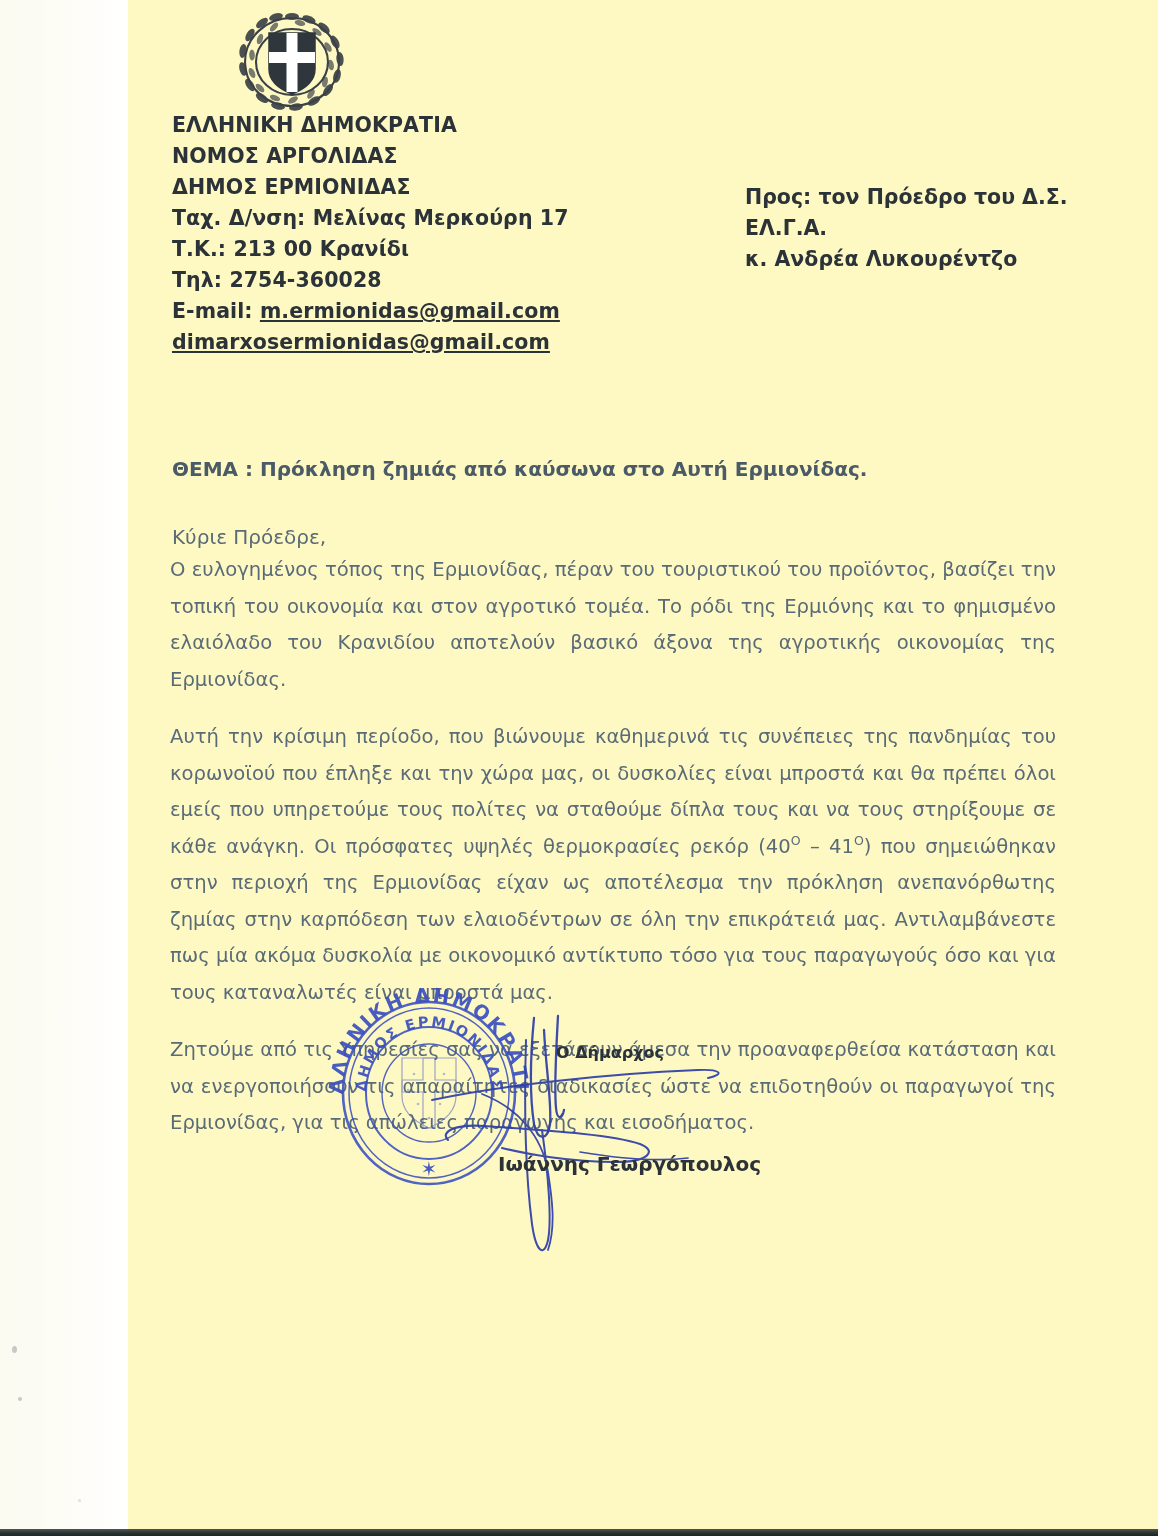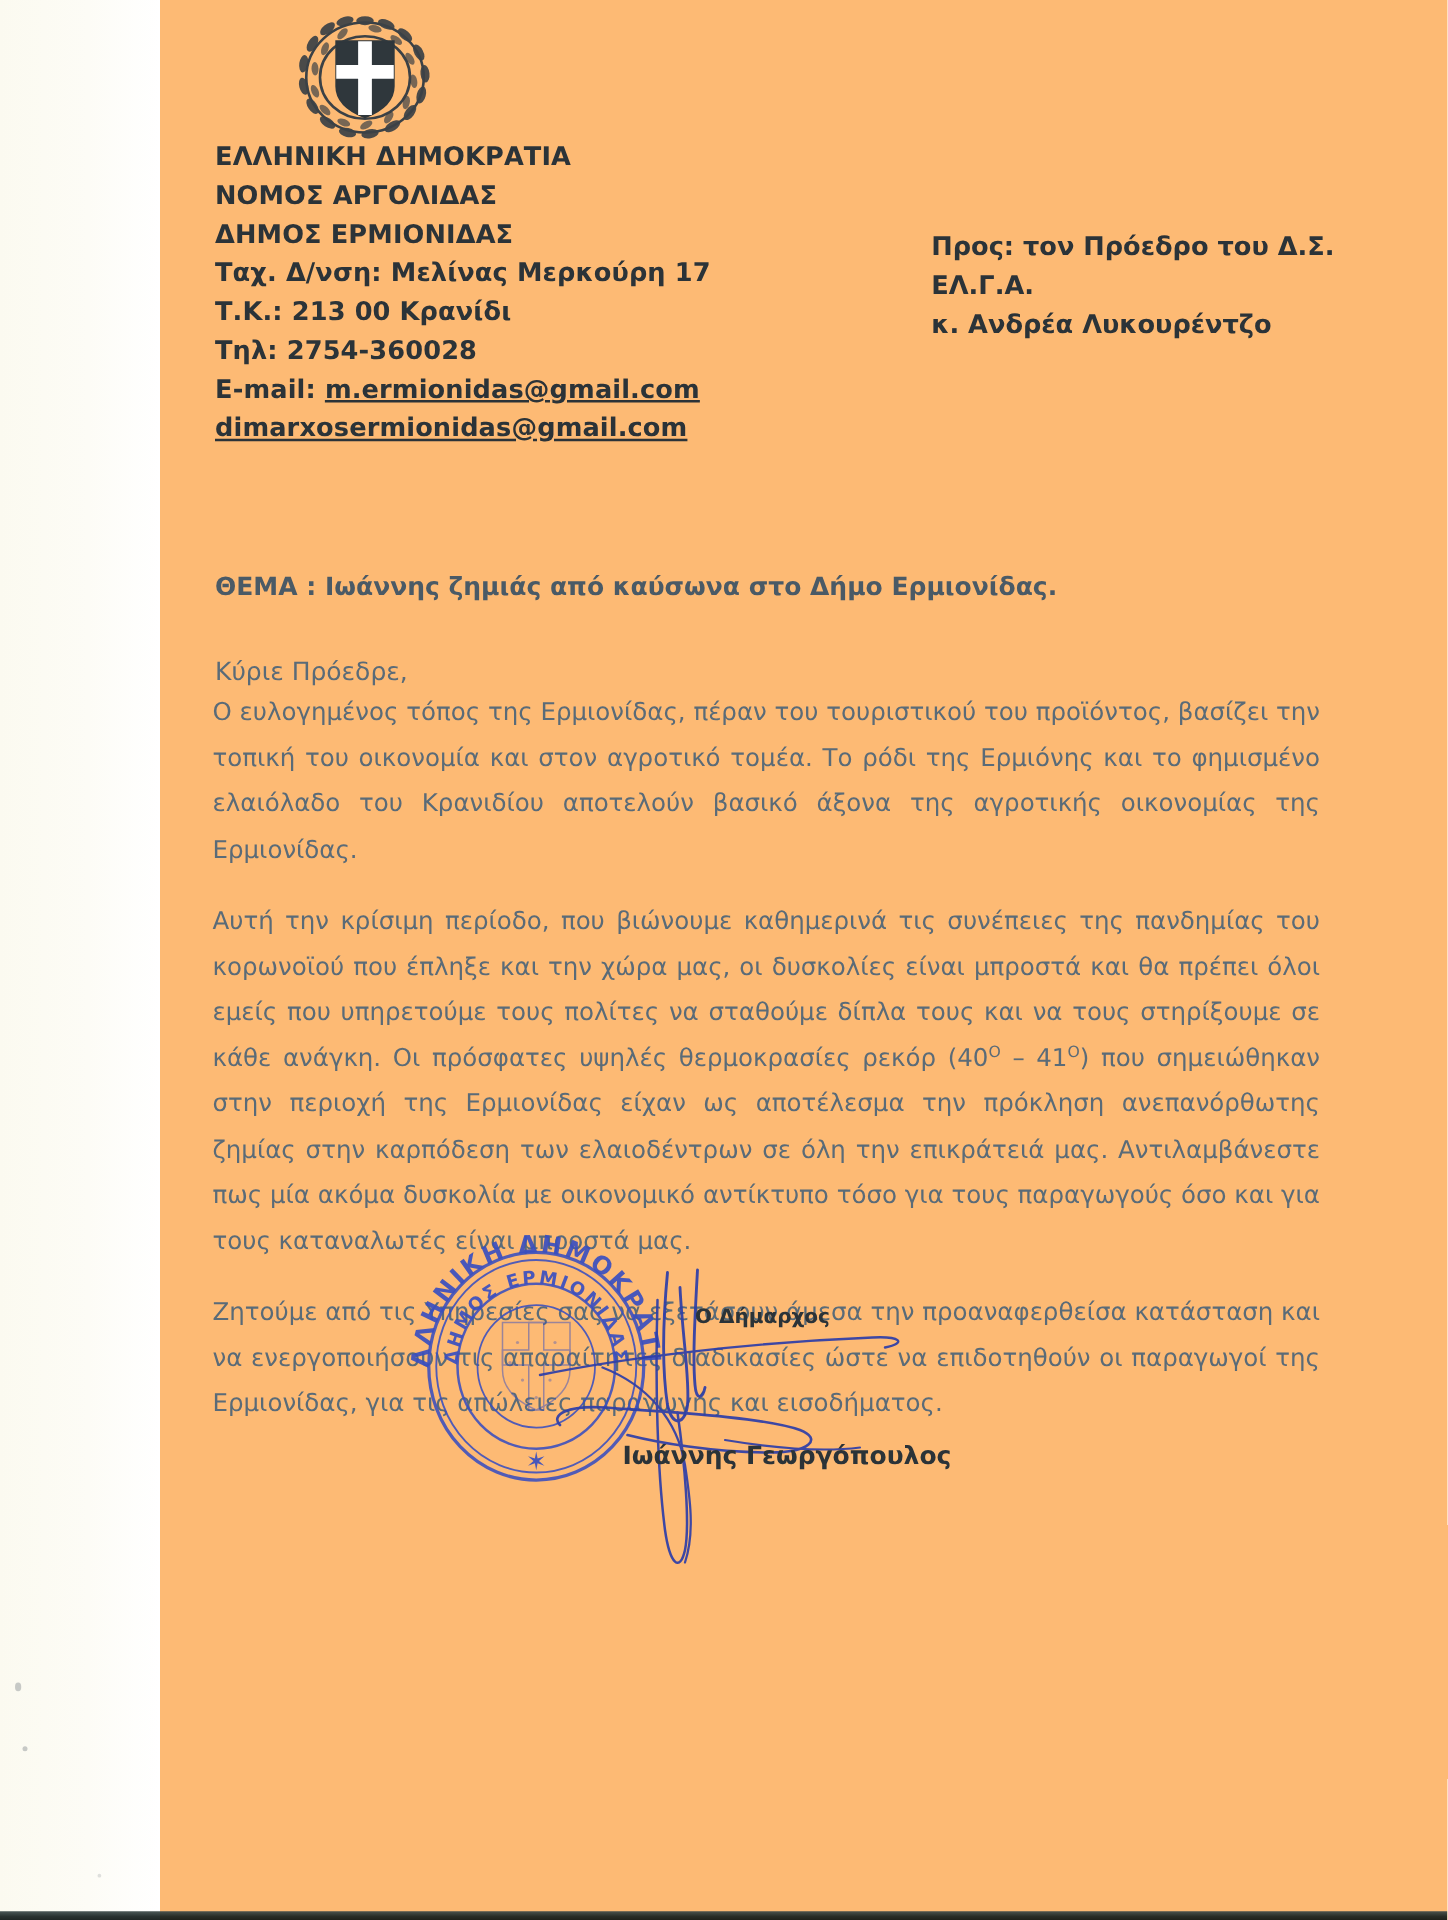--- a/index.html
+++ b/index.html
@@ -7,21 +7,21 @@
     margin: 0;
     padding: 0;
     background: #ffffff;
   }
 
   .page {
     position: relative;
     width: 1158px;
     height: 1536px;
     margin: 0 auto;
-    background: #fdba74;
+    background: #fef9c3;
     overflow: hidden;
     font-family: "DejaVu Sans", "Liberation Sans", sans-serif;
     -webkit-font-smoothing: antialiased;
   }
 
   
   .scan-left-tint {
     position: absolute;
     left: 0; top: 0;
     width: 128px; height: 1536px;
@@ -246,21 +246,21 @@
     </div>
   </div>
 
 
   <div class="recipient-block">
     <div>Προς: τον Πρόεδρο του Δ.Σ.</div>
     <div>ΕΛ.Γ.Α.</div>
     <div>κ. Ανδρέα Λυκουρέντζο</div>
   </div>
 
-  <div class="subject">ΘΕΜΑ : Ιωάννης ζημιάς από καύσωνα στο Δήμο Ερμιονίδας.</div>
+  <div class="subject">ΘΕΜΑ : Πρόκληση ζημιάς από καύσωνα στο Αυτή Ερμιονίδας.</div>
   <div class="salutation">Κύριε Πρόεδρε,</div>
 
   <div class="body-text">
     <p>Ο ευλογημένος τόπος της Ερμιονίδας, πέραν του τουριστικού του προϊόντος, βασίζει την τοπική του οικονομία και στον αγροτικό τομέα. Το ρόδι της Ερμιόνης και το φημισμένο ελαιόλαδο του Κρανιδίου αποτελούν βασικό άξονα της αγροτικής οικονομίας της Ερμιονίδας.</p>
     <p><span>Αυτή την κρίσιμη περίοδο, που βιώνουμε καθημερινά τις συνέπειες της πανδημίας του κορωνοϊού που έπληξε και την χώρα μας, οι δυσκολίες είναι μπροστά και θα πρέπει όλοι εμείς που υπηρετούμε τους πολίτες να σταθούμε δίπλα τους και να τους στηρίξουμε σε κάθε ανάγκη. Οι πρόσφατες υψηλές θερμοκρασίες ρεκόρ (</span><span>40</span><sup>Ο</sup><span> – </span><span>41</span><sup>Ο</sup><span>) που σημειώθηκαν στην περιοχή της Ερμιονίδας είχαν ως αποτέλεσμα την πρόκληση ανεπανόρθωτης ζημίας στην καρπόδεση των ελαιοδέντρων σε όλη την επικράτειά μας. Αντιλαμβάνεστε πως μία ακόμα δυσκολία με οικονομικό αντίκτυπο τόσο για τους παραγωγούς όσο και για τους καταναλωτές είναι μπροστά μας.</span></p>
     <p>Ζητούμε από τις Υπηρεσίες σας να εξετάσουν άμεσα  την προαναφερθείσα κατάσταση και να ενεργοποιήσουν τις απαραίτητες διαδικασίες ώστε να επιδοτηθούν οι παραγωγοί της Ερμιονίδας, για τις απώλειες παραγωγής και εισοδήματος.</p>
   </div>
 
   <div class="stamp">
     <svg viewBox="0 0 222 214" width="222" height="214" aria-hidden="true">

